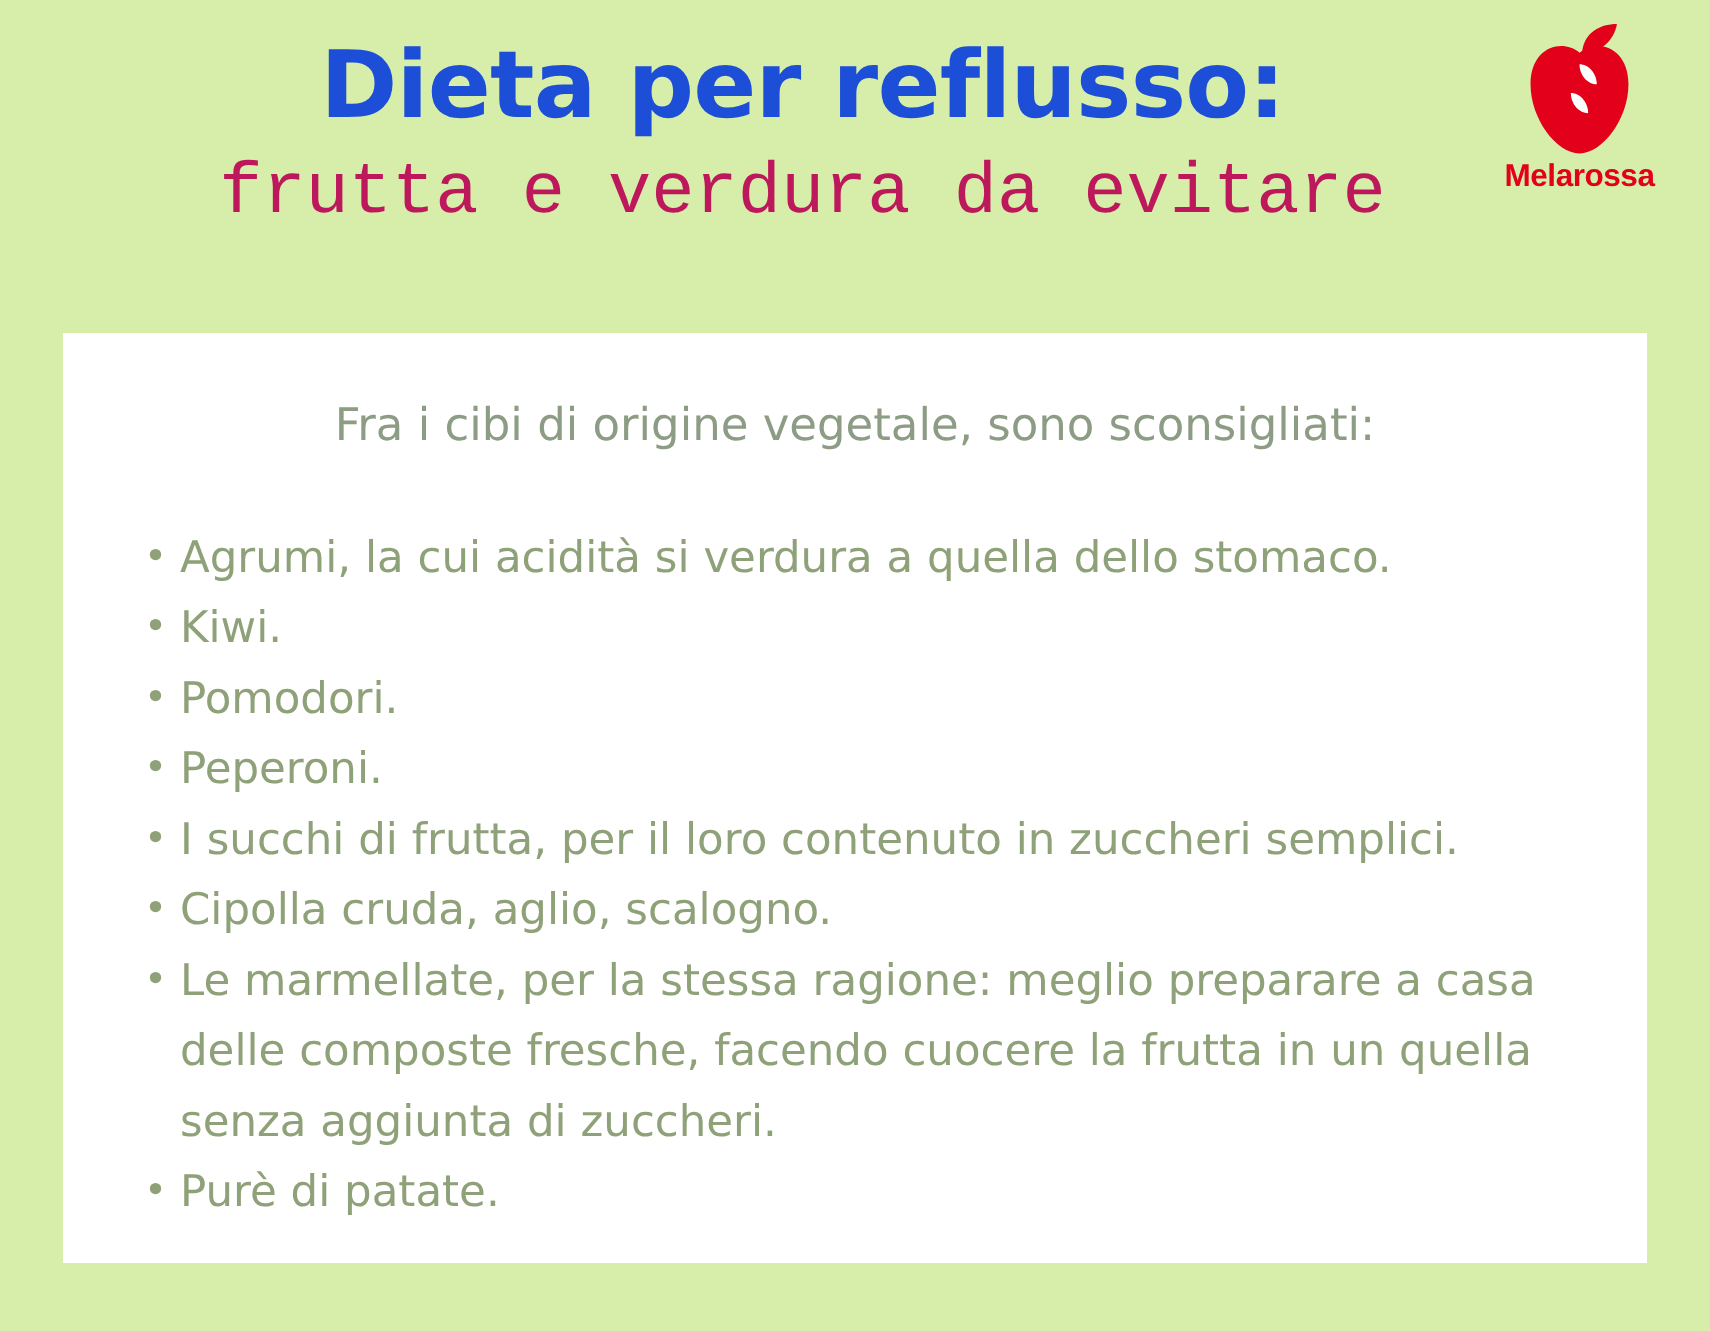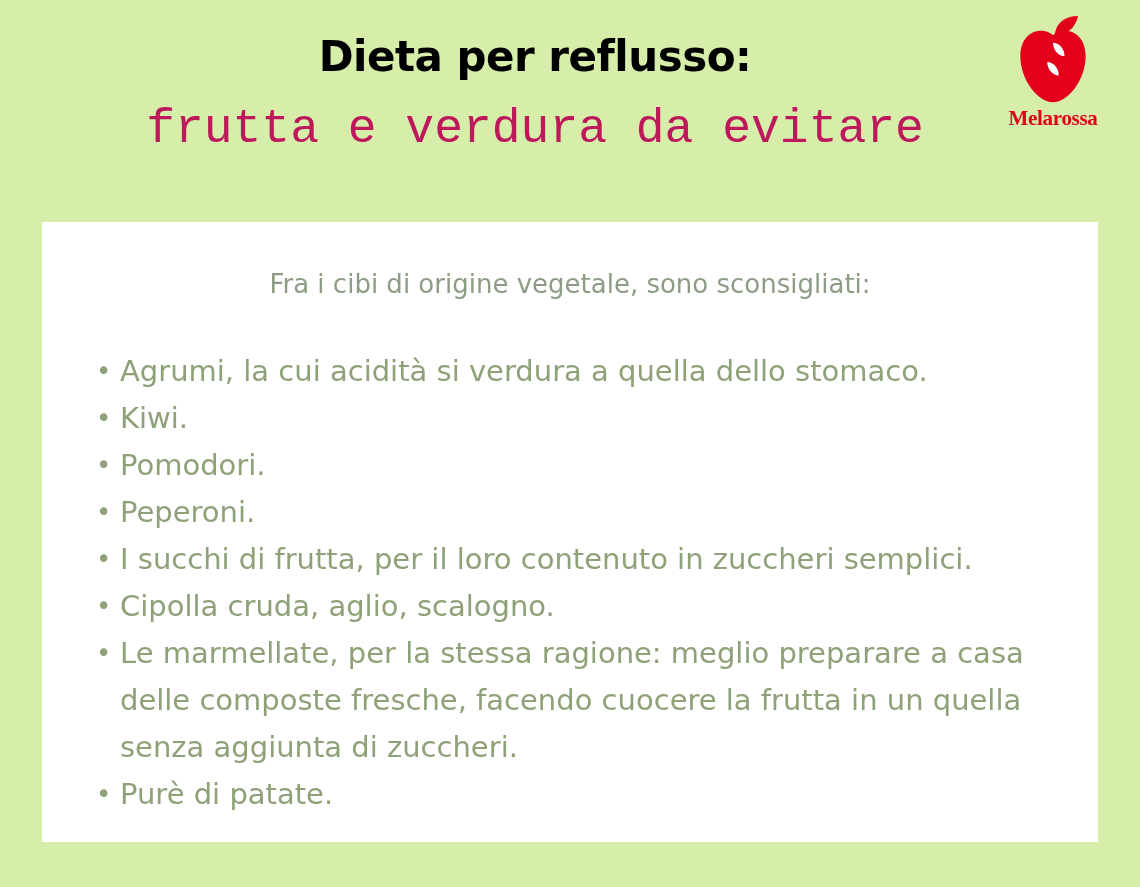--- a/index.html
+++ b/index.html
@@ -32,23 +32,23 @@
   .title-block {
     position: absolute;
     left: 60px;
     top: 18px;
     width: 950px;
     text-align: center;
   }
   .title-main {
     font-family: "DejaVu Sans", sans-serif;
     font-weight: bold;
-    font-size: 42px;
+    font-size: 62px;
     line-height: 78px;
-    color: #000000;
+    color: #1d4ed8;
     letter-spacing: -0.5px;
     margin: 0;
   }
   .title-sub {
     font-family: Liberation Mono, monospace;
     font-weight: normal;
     font-size: 48px;
     line-height: 58px;
     color: #be185d;
     margin: 4px 0 0 0;
@@ -63,42 +63,42 @@
     height: 140px;
     text-align: center;
   }
   .logo-mark {
     width: 96px;
     height: 96px;
     margin: 0 auto;
     display: block;
   }
   .logo-text {
-    font-family: Liberation Serif, serif;
+    font-family: Liberation Sans, sans-serif;
     font-weight: bold;
     font-size: 21px;
     color: #e2001a;
     margin-top: -4px;
     letter-spacing: -0.3px;
   }
 
   
   .card {
     position: absolute;
     left: 42px;
     top: 222px;
     width: 1056px;
     height: 620px;
     background: #ffffff;
     box-sizing: border-box;
     padding: 28px 40px 20px 40px;
   }
   .lead {
     font-family: "DejaVu Sans", sans-serif;
-    font-size: 26px;
+    font-size: 30px;
     color: #8d9c84;
     text-align: center;
     margin: 14px 0 0 0;
     line-height: 40px;
   }
   .list {
     list-style: none;
     margin: 44px 0 0 0;
     padding: 0 0 0 12px;
   }

